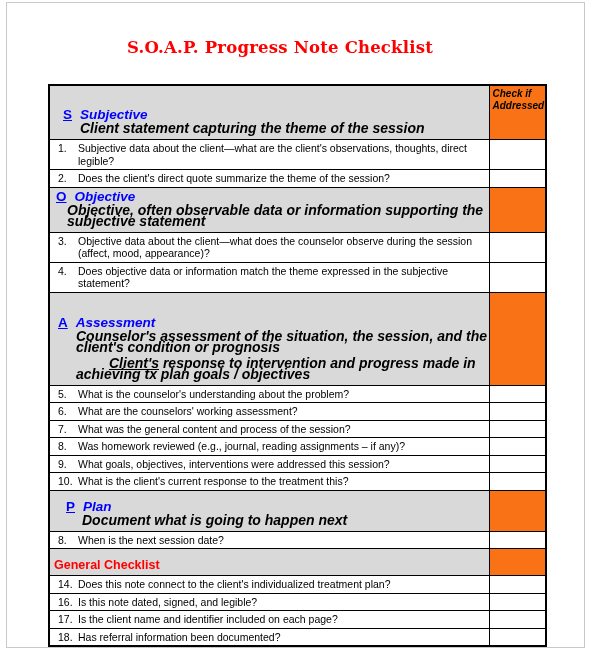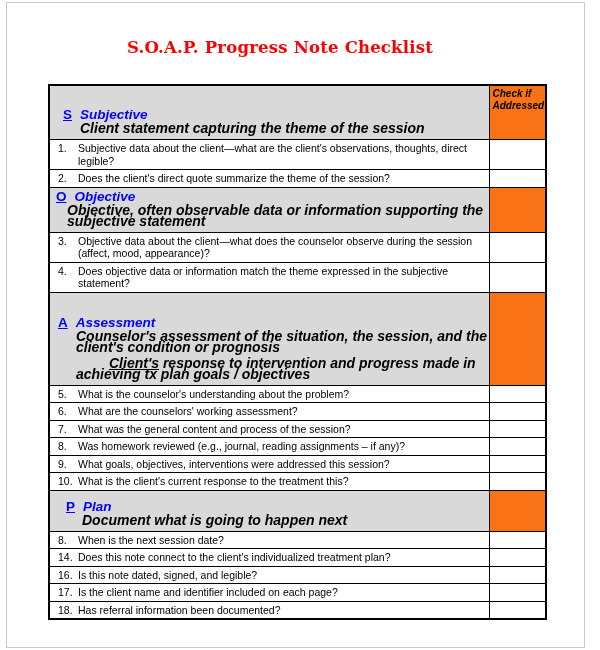--- a/index.html
+++ b/index.html
@@ -206,20 +206,26 @@
   <tr>
     <td>
           <div class="row-line">
             <span class="num">8.</span>
             <span class="q">When is the next session date?</span>
           </div>
         </td>
     <td class="check-cell"></td>
   </tr>
 
+  <tr class="sec-row sec-gen">
+    <td>
+      <div class="gen-title">General Checklist</div>
+    </td>
+    <td class="check-cell"></td>
+  </tr>
   <tr>
     <td>
           <div class="row-line">
             <span class="num">14.</span>
             <span class="q">Does this note connect to the client's individualized treatment plan?</span>
           </div>
         </td>
     <td class="check-cell"></td>
   </tr>
   <tr>

